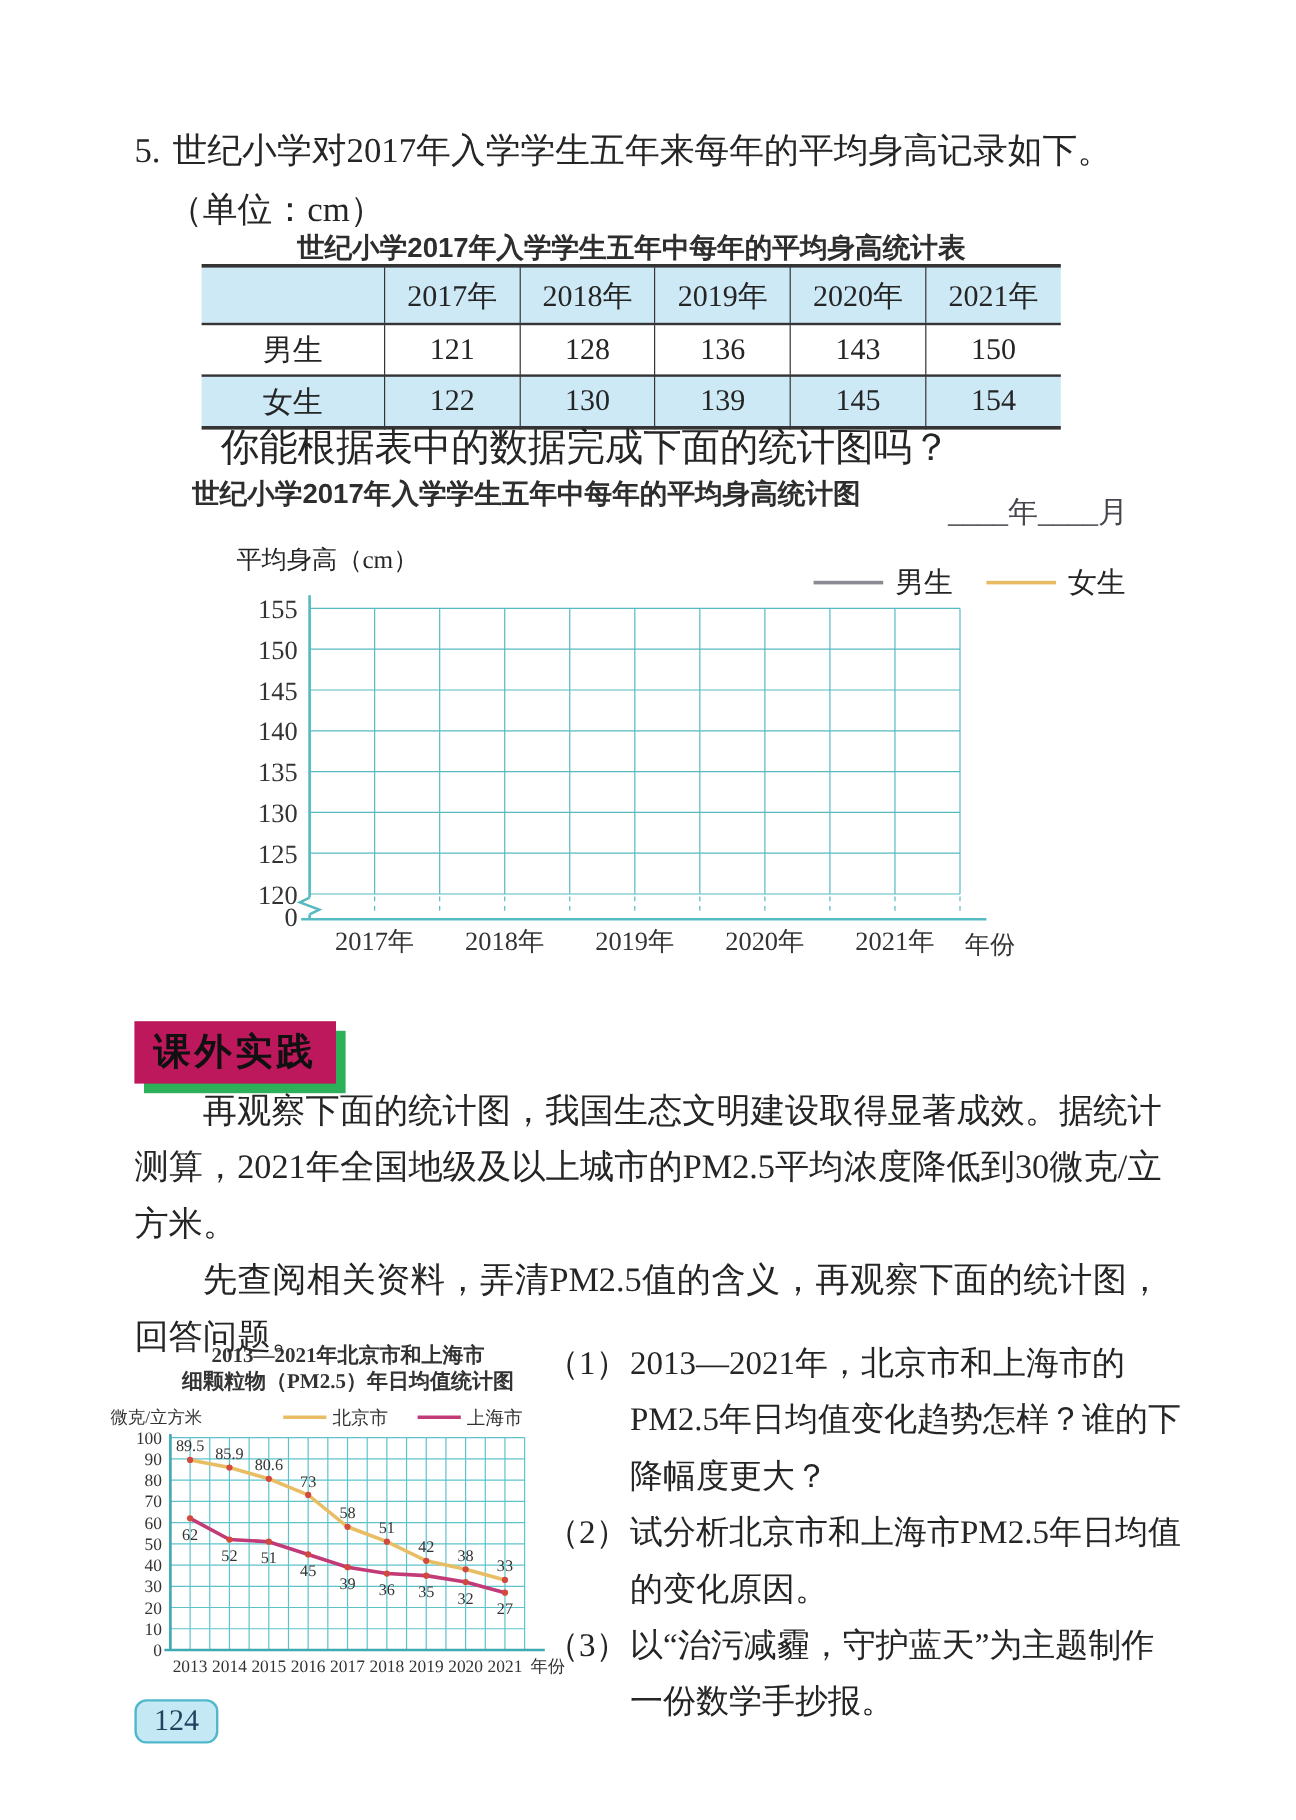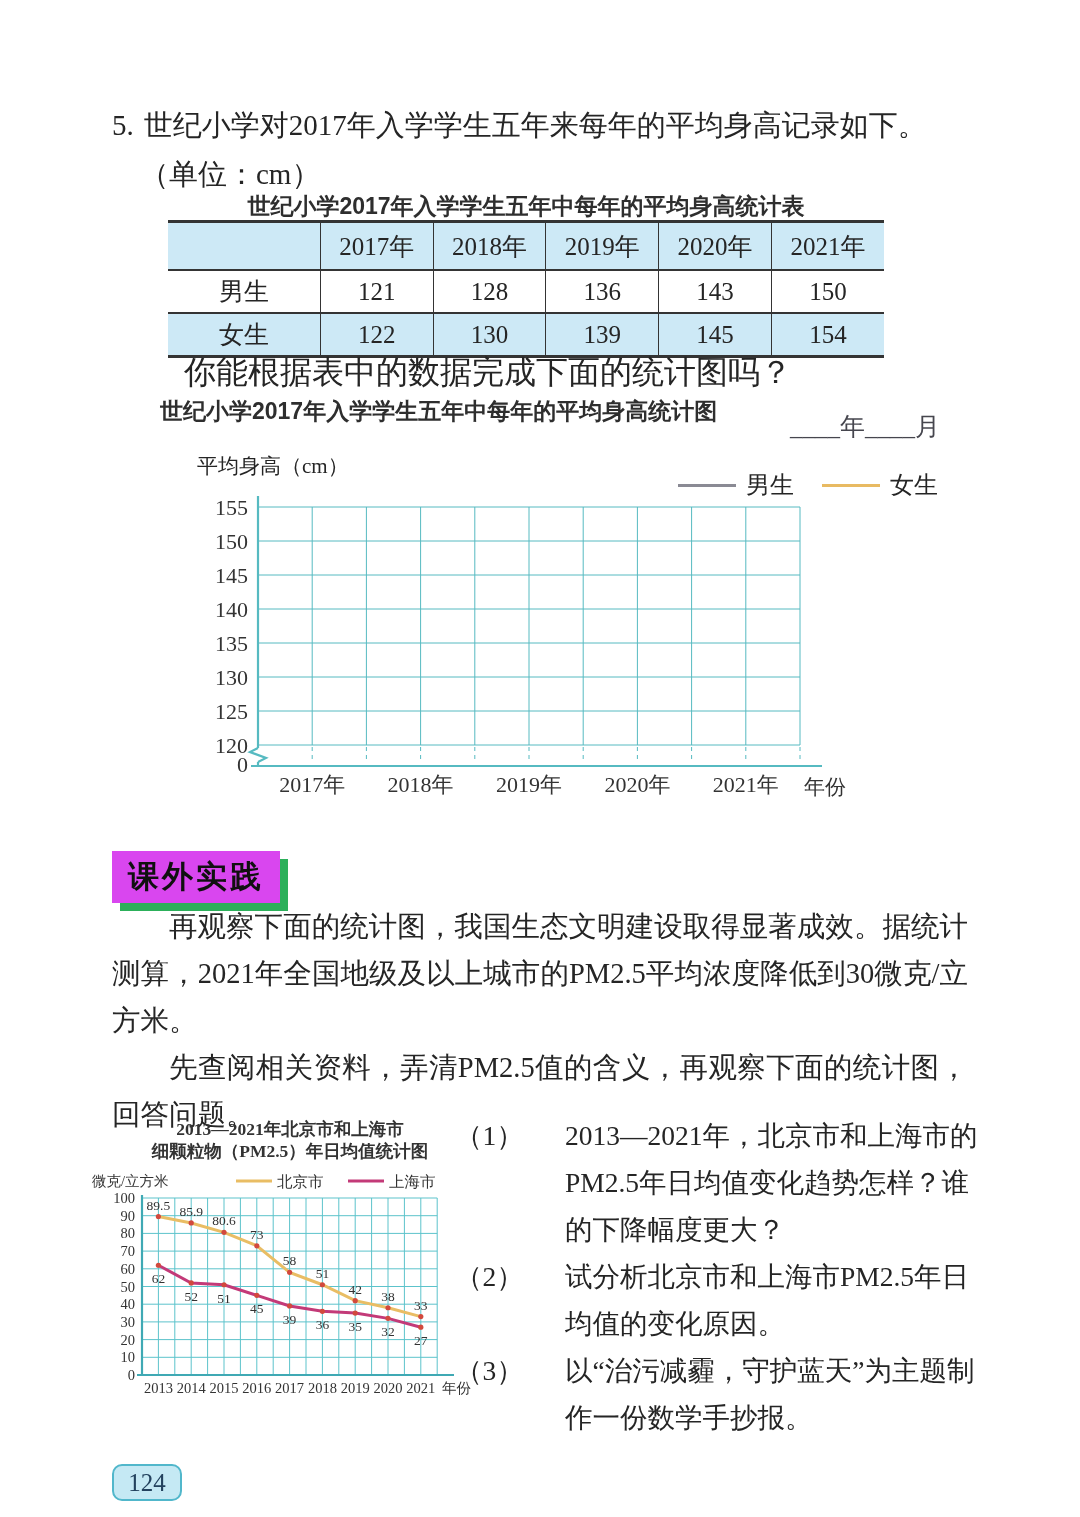--- a/index.html
+++ b/index.html
@@ -31,34 +31,34 @@
             font-size:23px;color:#2e2e2e;}
   #date-blank{left:690px;top:410px;width:250px;text-align:right;font-size:25px;color:#46464e;}
   #c1-ylabel{left:197px;top:452px;font-size:21px;}
   #legend1{left:678px;top:469px;display:flex;align-items:center;gap:28px;font-size:24px;}
   .leg-item{display:flex;align-items:center;}
   .leg-line{display:inline-block;width:58px;height:3px;margin-right:10px;}
 
   #chart1{left:190px;top:492px;}
   #followup{left:184px;top:798px;font-size:28px;}
 
-  #badge{left:112px;top:851px;background:#d946ef;box-shadow:8px 8px 0 #2cb05a;
+  #badge{left:112px;top:851px;background:#be185d;box-shadow:8px 8px 0 #2cb05a;
          padding:5px 16px;font-size:31px;font-weight:bold;color:#101010;letter-spacing:3px;text-align:center;}
   #paras{left:112px;top:903px;width:856px;font-size:28.5px;line-height:47px;text-align:justify;}
   #paras p{margin:0;text-indent:2em;}
 
   #chart2{left:90px;top:1118px;}
   #questions{left:455px;top:1112px;width:534px;font-size:27.5px;line-height:47px;}
   .q{display:flex;}
   .q-marker{flex:0 0 70px;}
-  .q-text{flex:1;margin-left:40px;}
+  .q-text{flex:1;}
 
   #pagenum{left:112px;top:1416px;width:66px;height:33px;background:#c5e9f4;
            border:2.5px solid #51b7cb;border-radius:10px;text-align:center;
-           line-height:33px;font-size:25px;color:#23425e;margin-top:48px;}
+           line-height:33px;font-size:25px;color:#23425e;}
 
   svg text{font-family:"Liberation Serif","DejaVu Serif",serif;fill:#333;}
   svg .svg-title{font-family:"Liberation Sans","DejaVu Sans",sans-serif;font-weight:bold;fill:#3c3c3c;}
 </style>
 </head>
 <body>
 
 <div class="page">
 
   <div class="abs" id="p5-line">

